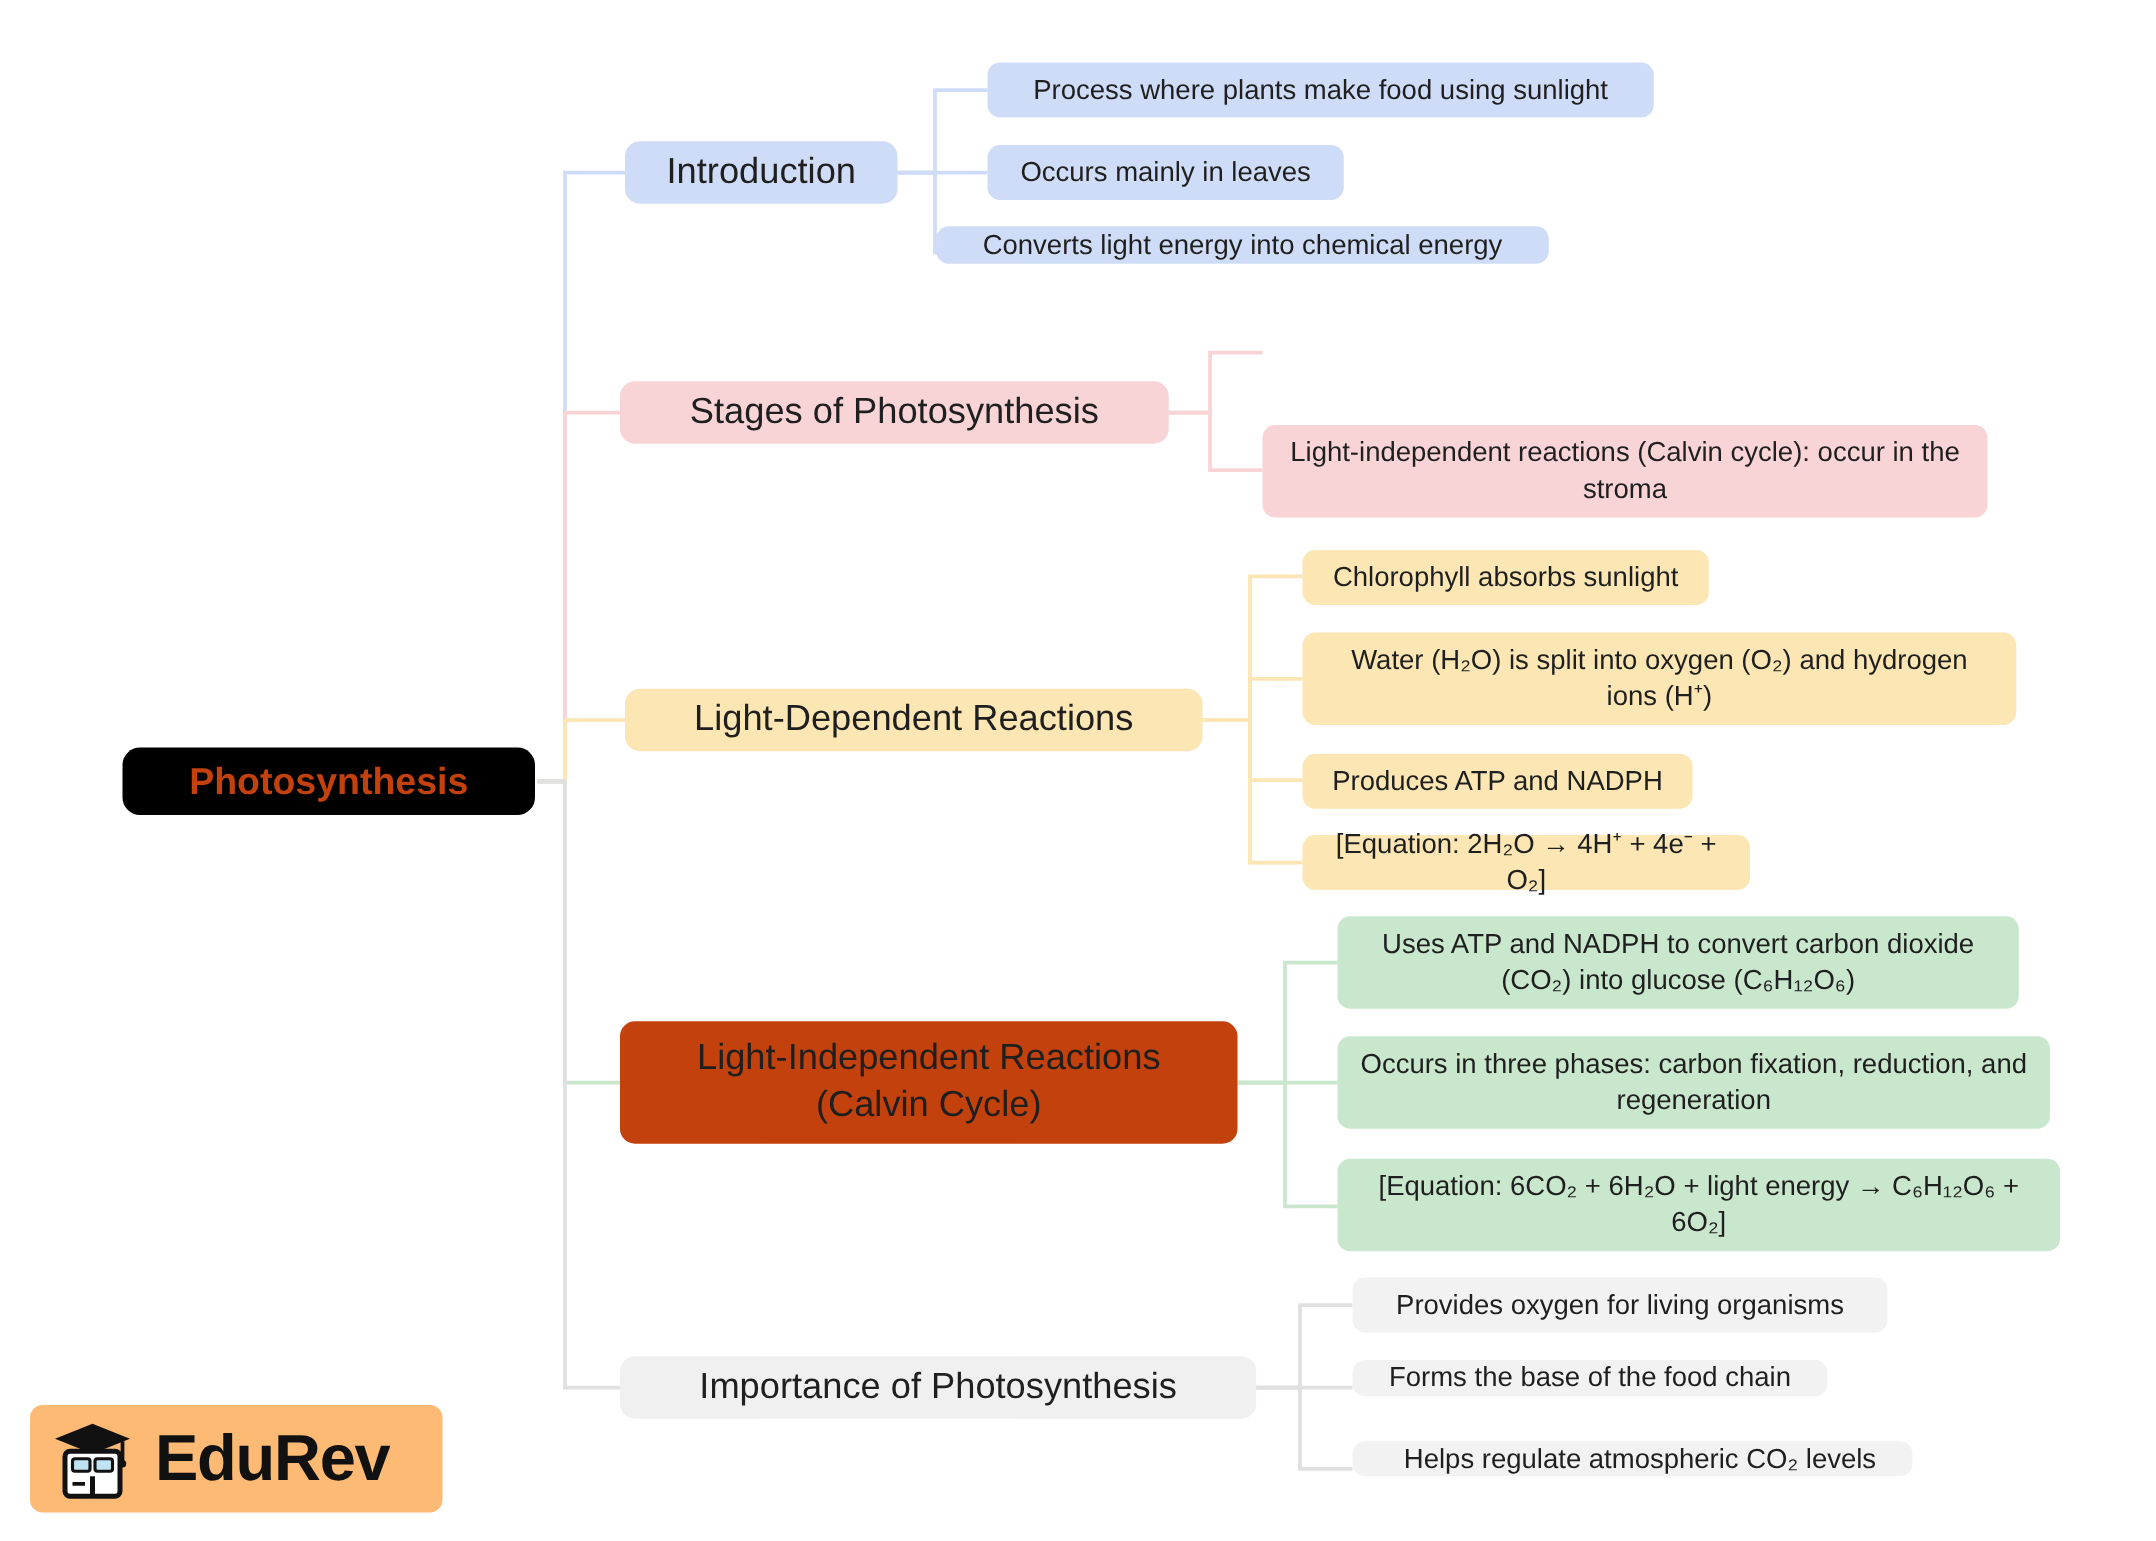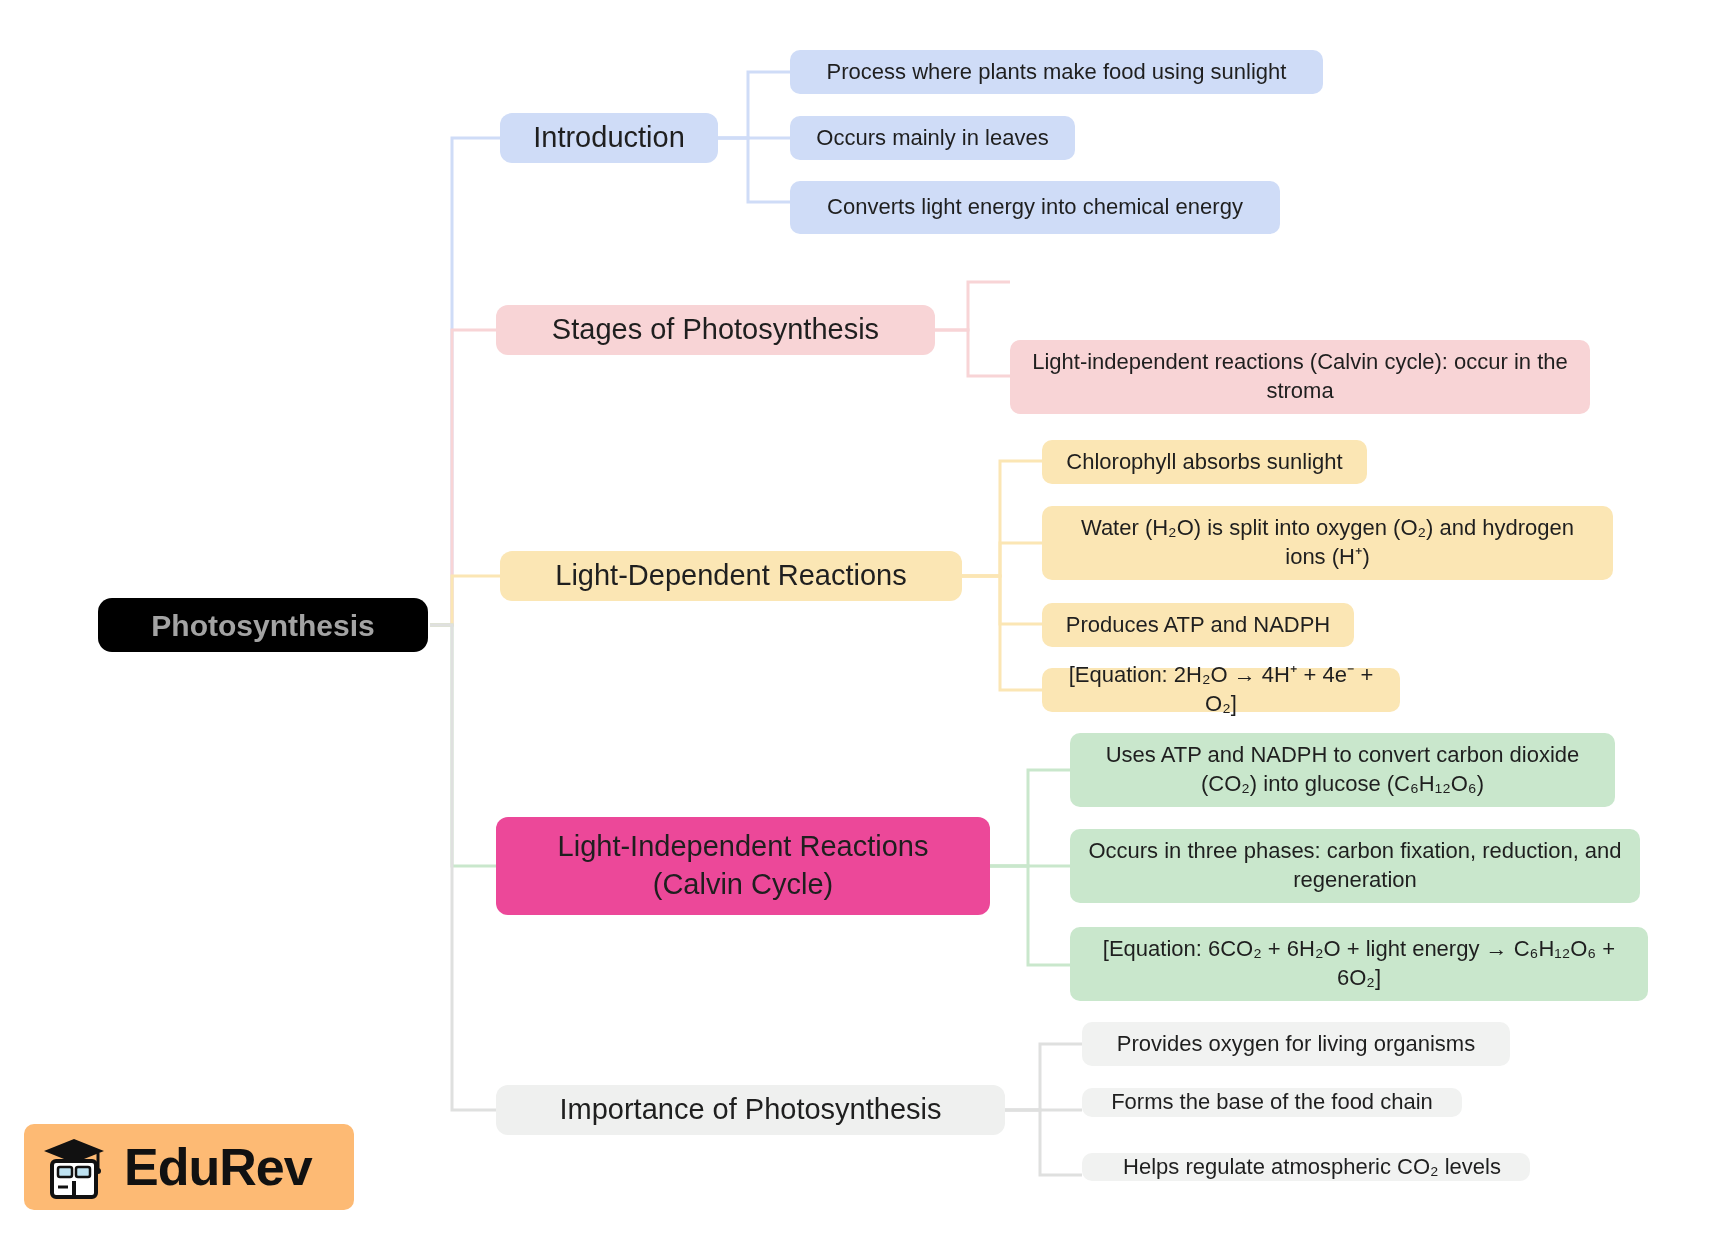--- a/index.html
+++ b/index.html
@@ -33,21 +33,21 @@
     box-sizing: border-box;
     display: flex;
     align-items: center;
     justify-content: center;
     text-align: center;
     border-radius: 12px;
     line-height: 1.3;
   }
   .root-node {
     background: #000000;
-    color: #a3a3a3;
+    color: #c2410c;
     font-weight: bold;
     font-size: 30px;
     border-radius: 14px;
     padding: 16px 18px;
   }
   .branch-node {
     font-size: 29px;
     color: #1f1f1f;
     padding: 8px 18px;
     border-radius: 12px;
@@ -57,21 +57,21 @@
     color: #1f1f1f;
     padding: 8px 16px;
     border-radius: 10px;
   }
   .b-blue   { background: #cfdcf7; }
   .l-blue   { background: #cfdcf7; }
   .b-red    { background: #f8d4d6; }
   .l-red    { background: #f8d4d6; }
   .b-yellow { background: #fbe6b4; }
   .l-yellow { background: #fbe6b4; }
-  .b-green  { background: #ec4899; }
+  .b-green  { background: #c2410c; }
   .l-green  { background: #c9e7cc; }
   .b-gray   { background: #eff0ef; }
   .l-gray   { background: #f1f2f1; }
 
   #logo {
     position: absolute;
     left: 24px;
     top: 1124px;
     width: 330px;
     height: 86px;
@@ -130,21 +130,21 @@
 
   <div class="node branch-node b-blue" style="left:500px; top:113px; width:218px; height:50px;">
     <span>Introduction</span>
   </div>
   <div class="node leaf-node l-blue" style="left:790px; top:50px; width:533px; height:44px;">
     <span>Process where plants make food using sunlight</span>
   </div>
   <div class="node leaf-node l-blue" style="left:790px; top:116px; width:285px; height:44px;">
     <span>Occurs mainly in leaves</span>
   </div>
-  <div class="node leaf-node l-blue" style="left:790px; top:181px; width:490px; height:53px;">
+  <div class="node leaf-node l-blue" style="left:749px; top:181px; width:490px; height:30px;">
     <span>Converts light energy into chemical energy</span>
   </div>
 
   <div class="node branch-node b-red" style="left:496px; top:305px; width:439px; height:50px;">
     <span>Stages of Photosynthesis</span>
   </div>
   <div class="node leaf-node l-red" style="left:1010px; top:340px; width:580px; height:74px;">
     <span>Light-independent reactions (Calvin cycle): occur in the stroma</span>
   </div>
 

